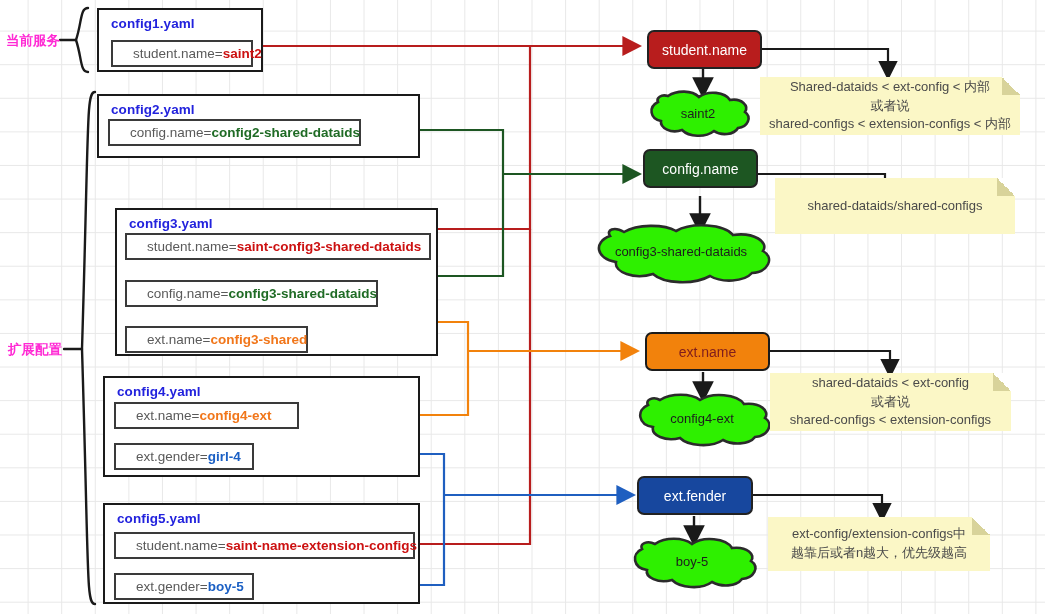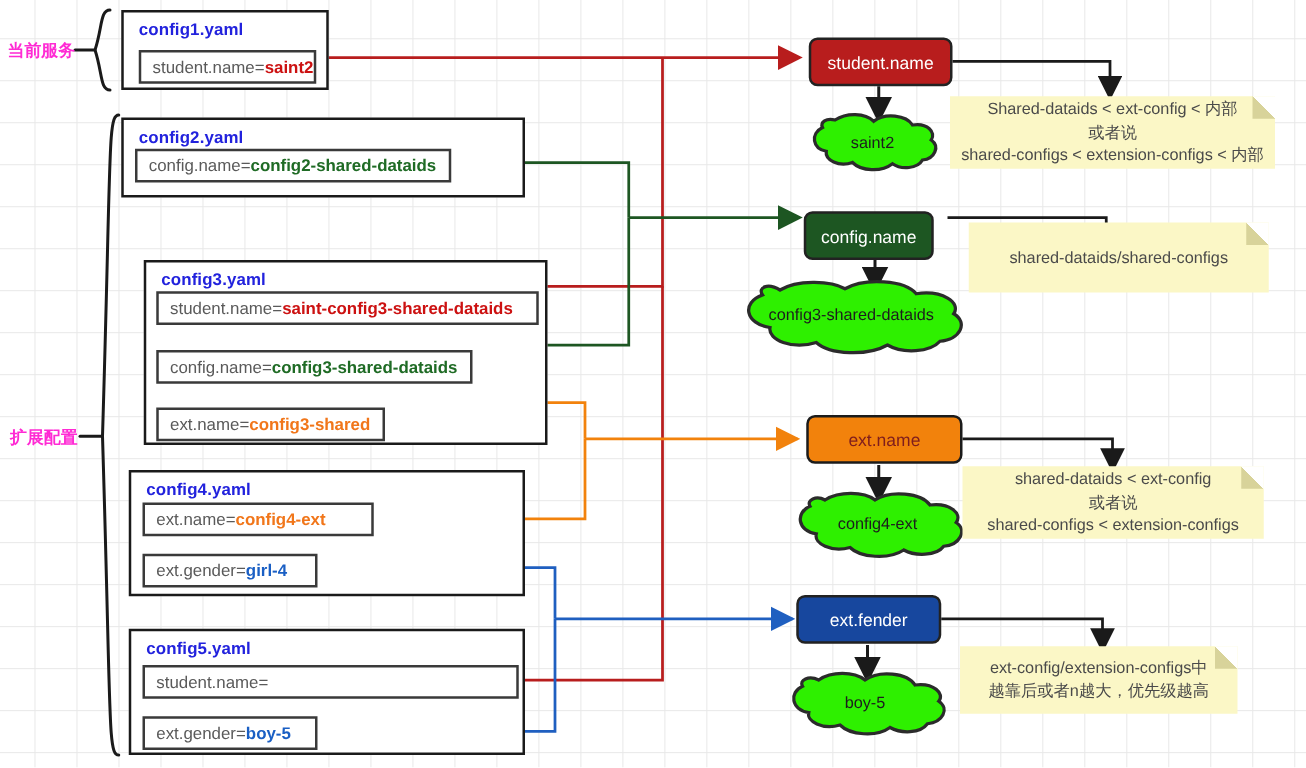--- a/index.html
+++ b/index.html
@@ -21,21 +21,21 @@
     box-sizing:border-box;
   }
   .filetitle{
     position:absolute;left:12px;top:6px;color:#2222dd;font-weight:bold;
     font-size:13.5px;letter-spacing:.1px;white-space:nowrap;
   }
   .kv{
     position:absolute;background:#ffffff;border:2.5px solid #3a3a3a;
     box-sizing:border-box;height:27px;line-height:23px;
     font-size:13.5px;color:#555555;white-space:nowrap;
-    padding:0 9px;display:flex;align-items:center;
+    padding:0 20px;display:flex;align-items:center;
   }
   .kv .k{color:#5a5a5a;font-weight:normal;}
   .kv .v{font-weight:bold;}
   .v-red{color:#cc1111;}
   .v-green{color:#1f6b25;}
   .v-orange{color:#f1761a;}
   .v-blue{color:#1a5fc4;}
 
   
   .brlabel{
@@ -209,29 +209,30 @@
     <div class="kv" style="left:9px;top:65px;width:140px;">
       <span class="k">ext.gender=</span>
         <span class="v v-blue">girl-4</span>
     </div>
   </div>
 
   <div class="filebox" style="left:103px;top:503px;width:317px;height:101px;">
     <div class="filetitle">config5.yaml</div>
     <div class="kv" style="left:9px;top:27px;width:301px;">
       <span class="k">student.name=</span>
+        <span class="v v-red">saint-name-extension-configs</span>
     </div>
     <div class="kv" style="left:9px;top:68px;width:140px;">
       <span class="k">ext.gender=</span>
         <span class="v v-blue">boy-5</span>
     </div>
   </div>
 
   <div class="resbox res-red" style="left:647px;top:30px;width:115px;height:39px;">student.name</div>
-  <div class="resbox res-green" style="left:643px;top:169px;width:104px;height:39px;">config.name</div>
+  <div class="resbox res-green" style="left:643px;top:149px;width:115px;height:39px;">config.name</div>
   <div class="resbox res-orange" style="left:645px;top:332px;width:125px;height:39px;">ext.name</div>
   <div class="resbox res-blue" style="left:637px;top:476px;width:116px;height:39px;">ext.fender</div>
 
   <div class="cloudwrap" style="left:652px;top:96px;width:92px;height:35px;">
     <div class="cloudtext">saint2</div>
   </div>
   <div class="cloudwrap" style="left:600px;top:232px;width:162px;height:38px;">
     <div class="cloudtext">config3-shared-dataids</div>
   </div>
   <div class="cloudwrap" style="left:648px;top:400px;width:108px;height:36px;">

